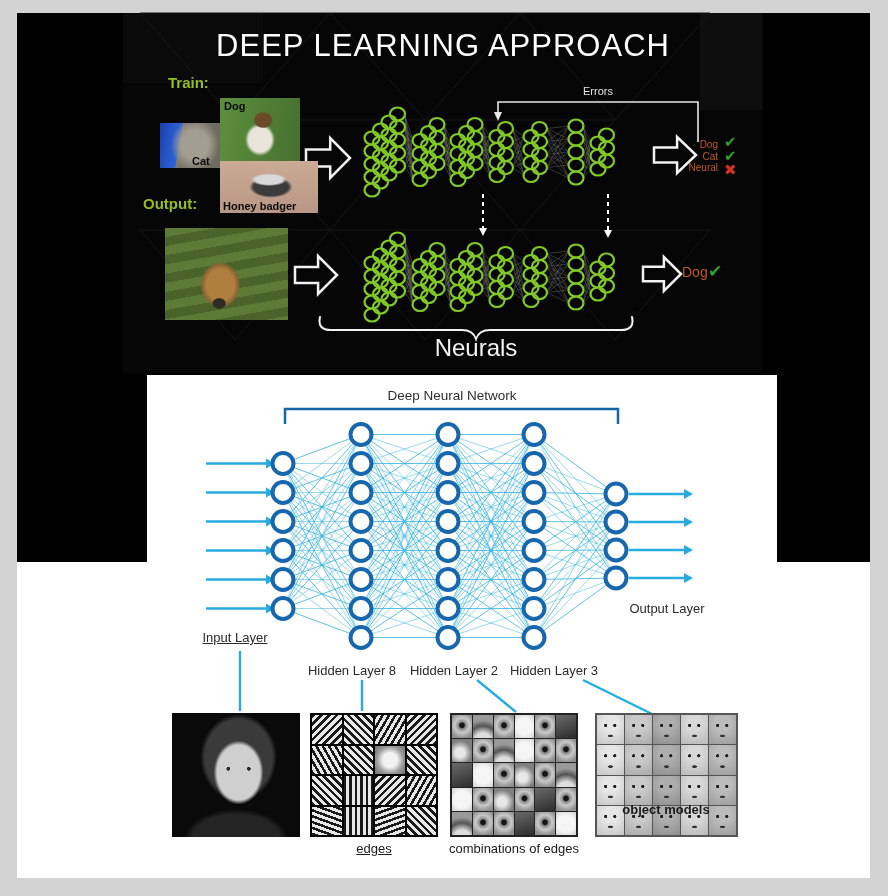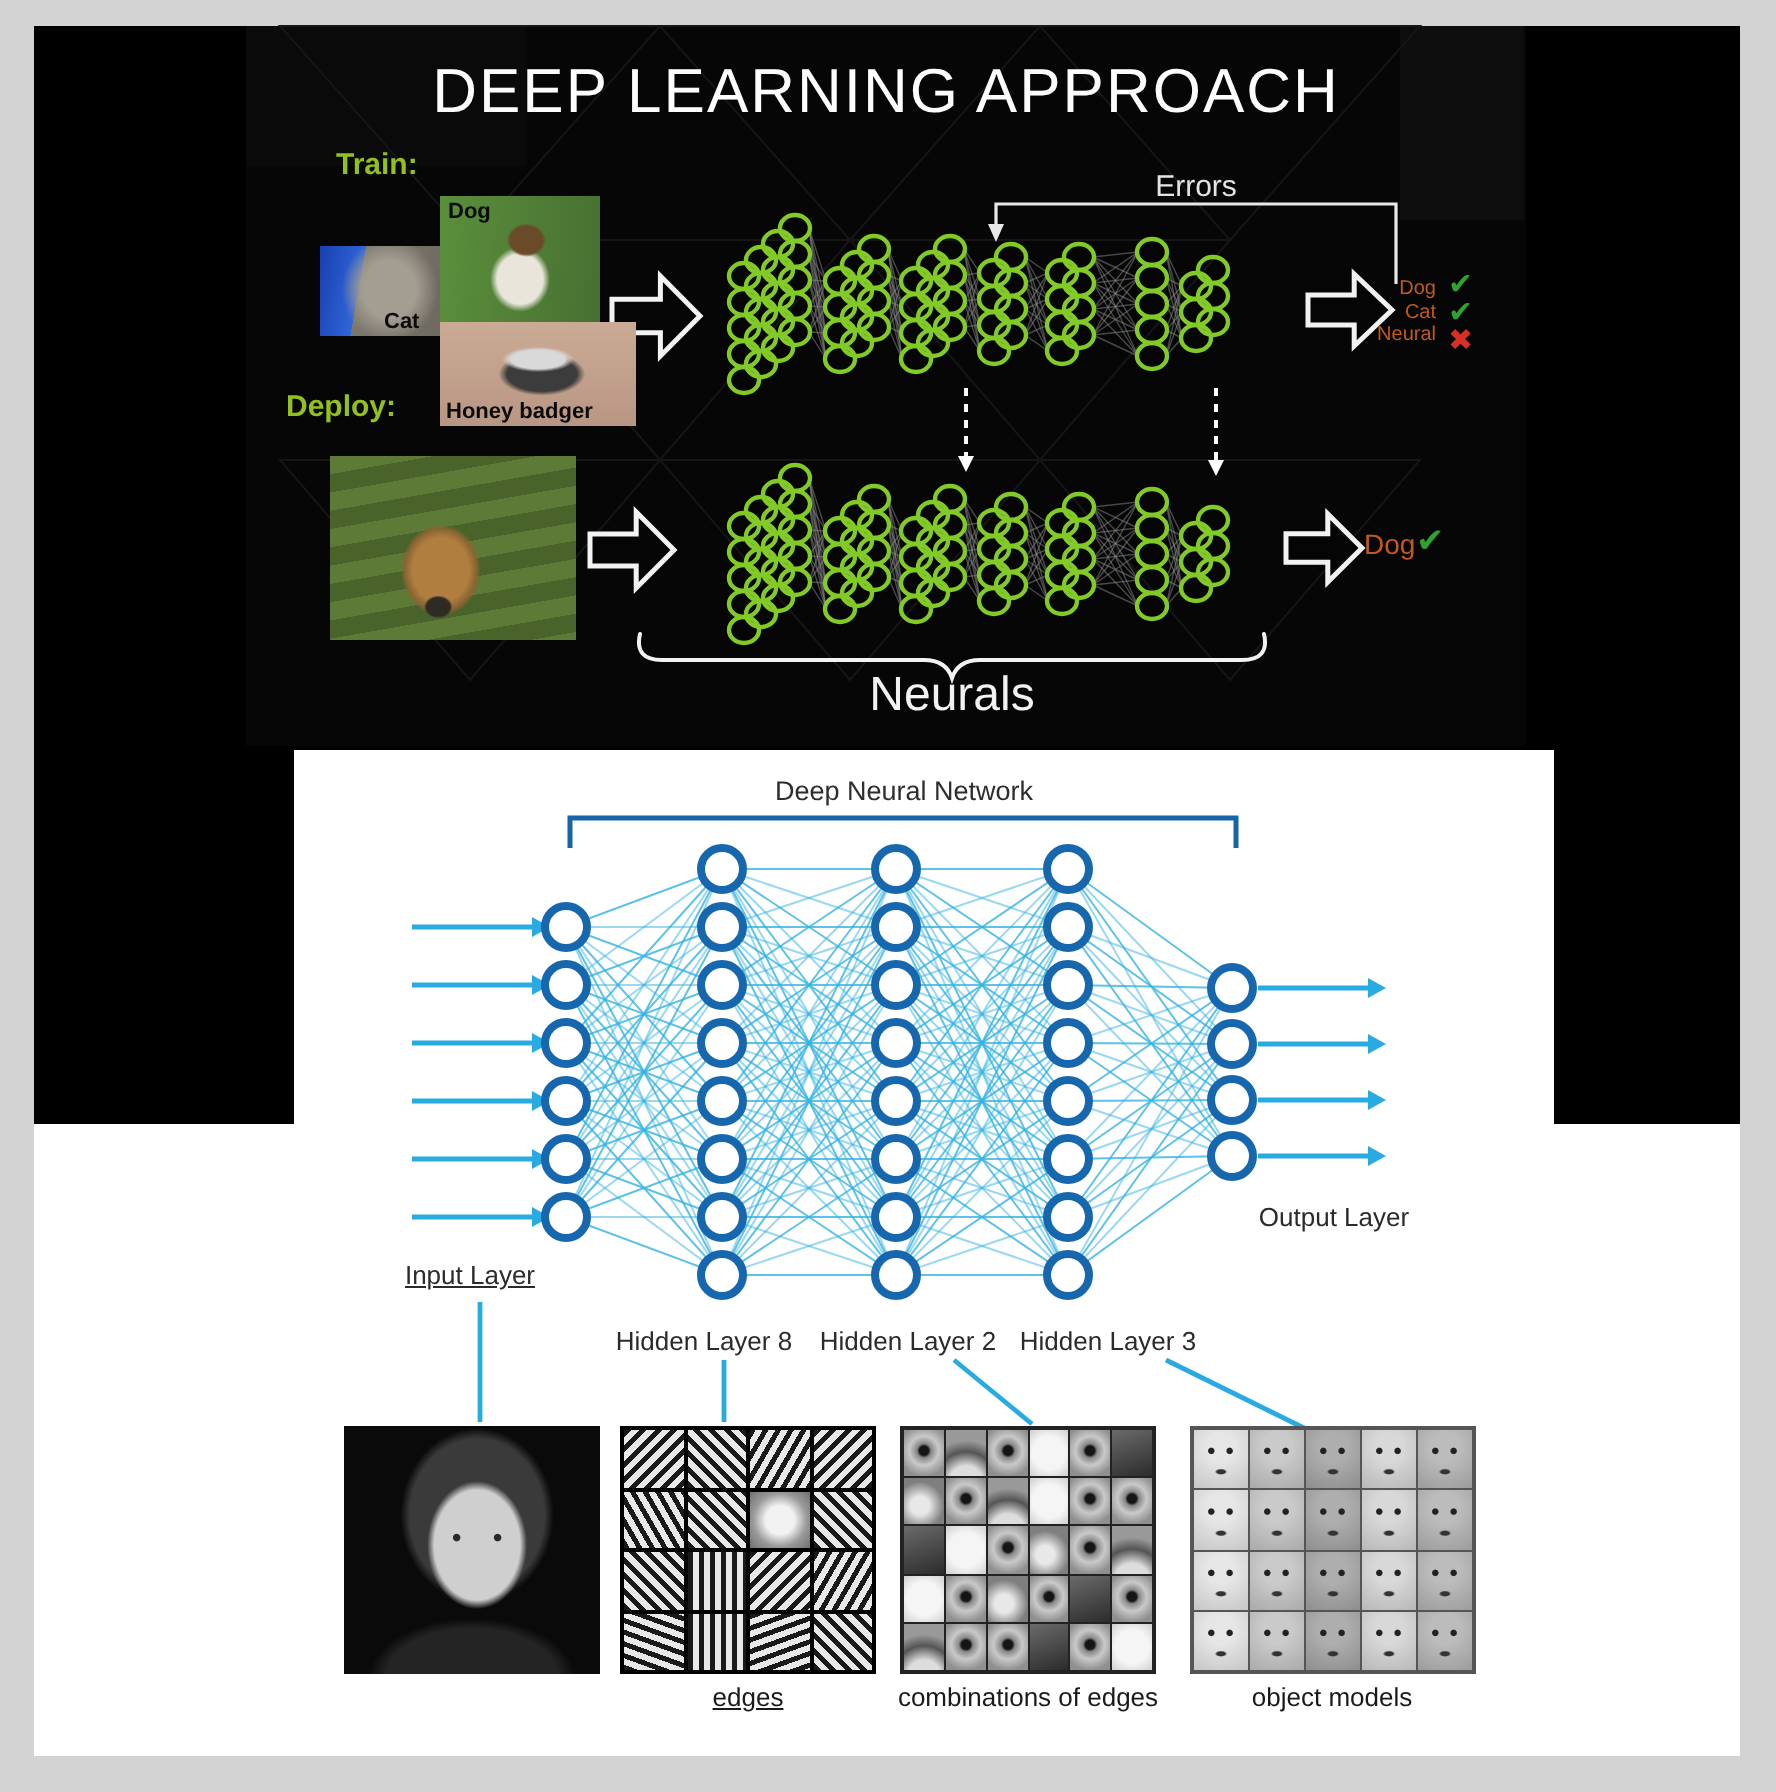--- a/index.html
+++ b/index.html
@@ -9,21 +9,21 @@
   .slide-bg{position:absolute;left:123px;top:13px;width:640px;height:360px;background:#060606;z-index:1;}
   .white-panel{position:absolute;left:17px;top:562px;width:853px;height:316px;background:#ffffff;z-index:1;}
   .diagram-box{position:absolute;left:147px;top:375px;width:630px;height:487px;background:#ffffff;z-index:2;}
   #art{position:absolute;left:0;top:0;width:888px;height:896px;z-index:5;pointer-events:none;}
 
   .txt{position:absolute;z-index:10;}
   .slide-title{left:123px;top:28px;width:640px;text-align:center;color:#fdfdfd;font-size:31px;letter-spacing:1px;}
   .train-label,.deploy-label{color:#93c01f;font-weight:bold;font-size:15px;}
   .train-label{left:168px;top:74px;text-align:center;}
   .deploy-label{left:143px;top:195px;}
-  .errors-label{left:558px;top:85px;width:80px;text-align:center;color:#e3e3e3;font-size:15px;}
+  .errors-label{left:558px;top:85px;width:80px;text-align:center;color:#e3e3e3;font-size:11px;}
   .neurals-label{left:376px;top:334px;width:200px;text-align:center;color:#f2f2f2;font-size:24px;}
 
   .photo{position:absolute;z-index:6;}
   .photo .plabel{position:absolute;color:#0b0b0b;font-size:11px;font-weight:bold;white-space:nowrap;}
   .dog-photo{left:220px;top:98px;width:80px;height:65px;z-index:7;background:
      radial-gradient(14px 12px at 54% 34%, #6b4a2a 58%, rgba(0,0,0,0) 70%),
      radial-gradient(22px 24px at 50% 64%, #e9e5da 52%, rgba(0,0,0,0) 68%),
      linear-gradient(95deg,#5b8f3c,#477031);}
   .cat-photo{left:160px;top:123px;width:60px;height:45px;background:
      radial-gradient(24px 26px at 58% 48%, #a49e92 55%, rgba(0,0,0,0) 100%),
@@ -53,21 +53,21 @@
   .dnn-title{left:302px;top:388px;width:300px;text-align:center;color:#2e2e2e;font-size:13.5px;}
   .layer-label{color:#2b2b2b;font-size:13px;text-align:center;}
   .input-layer-label{left:185px;top:630px;width:100px;text-decoration:underline;}
   .hidden1-label{left:292px;top:663px;width:120px;}
   .hidden2-label{left:394px;top:663px;width:120px;}
   .hidden3-label{left:494px;top:663px;width:120px;}
   .output-layer-label{left:617px;top:601px;width:100px;}
   .feat-label{color:#1a1a1a;font-size:13px;text-align:center;}
   .edges-label{left:314px;top:841px;width:120px;text-decoration:underline;}
   .combos-label{left:434px;top:841px;width:160px;}
-  .objects-label{left:596px;top:841px;width:140px;}
+  .objects-label{left:596px;top:802px;width:140px;font-weight:bold;}
 
   .train-out{left:652px;top:139px;width:66px;text-align:right;color:#c05a1e;font-size:10px;line-height:11.5px;}
   .mark{position:absolute;z-index:10;font-family:"DejaVu Sans",sans-serif;font-weight:bold;}
   .check{color:#2fa12e;}
   .cross{color:#d93025;}
   .m1{left:724px;top:133px;font-size:15px;}
   .m2{left:724px;top:147px;font-size:15px;}
   .m3{left:724px;top:161px;font-size:15px;}
   .m4{left:708px;top:261px;font-size:17px;}
   .deploy-out{left:682px;top:264px;color:#c05a1e;font-size:14px;}
@@ -715,21 +715,21 @@
       <circle cx="616" cy="578" r="10.5" fill="#fff" stroke="#1767ae" stroke-width="4"></circle>
       <path d="M285,424 L285,409 L618,409 L618,424" fill="none" stroke="#1565a8" stroke-width="2.5"></path>
       <line x1="240" y1="651" x2="240" y2="711" stroke="#29abe2" stroke-width="2.4"></line>
       <line x1="362" y1="680" x2="362" y2="711" stroke="#29abe2" stroke-width="2.4"></line>
       <line x1="477" y1="680" x2="516" y2="712" stroke="#29abe2" stroke-width="2.4"></line>
       <line x1="583" y1="680" x2="652" y2="714" stroke="#29abe2" stroke-width="2.4"></line>
     </svg>
 
   <div class="txt slide-title">DEEP LEARNING APPROACH</div>
   <div class="txt train-label">Train:</div>
-  <div class="txt deploy-label">Deploy:</div>
+  <div class="txt deploy-label">Output:</div>
   <div class="txt errors-label">Errors</div>
   <div class="txt neurals-label">Neurals</div>
 
   <div class="photo cat-photo">
     <span class="plabel" style="left:32px;bottom:1px;">Cat</span>
   </div>
   <div class="photo dog-photo">
     <span class="plabel" style="left:4px;top:2px;">Dog</span>
   </div>
   <div class="photo badger-photo">

